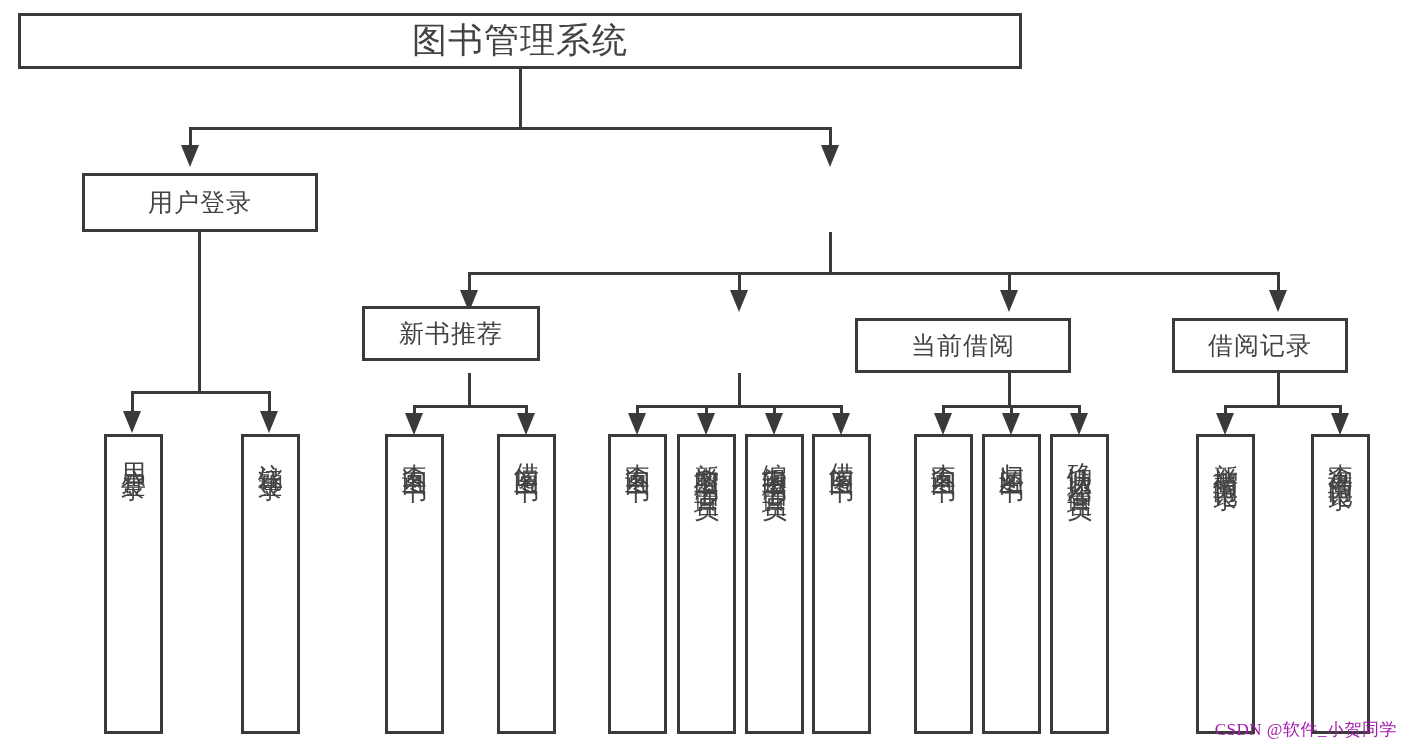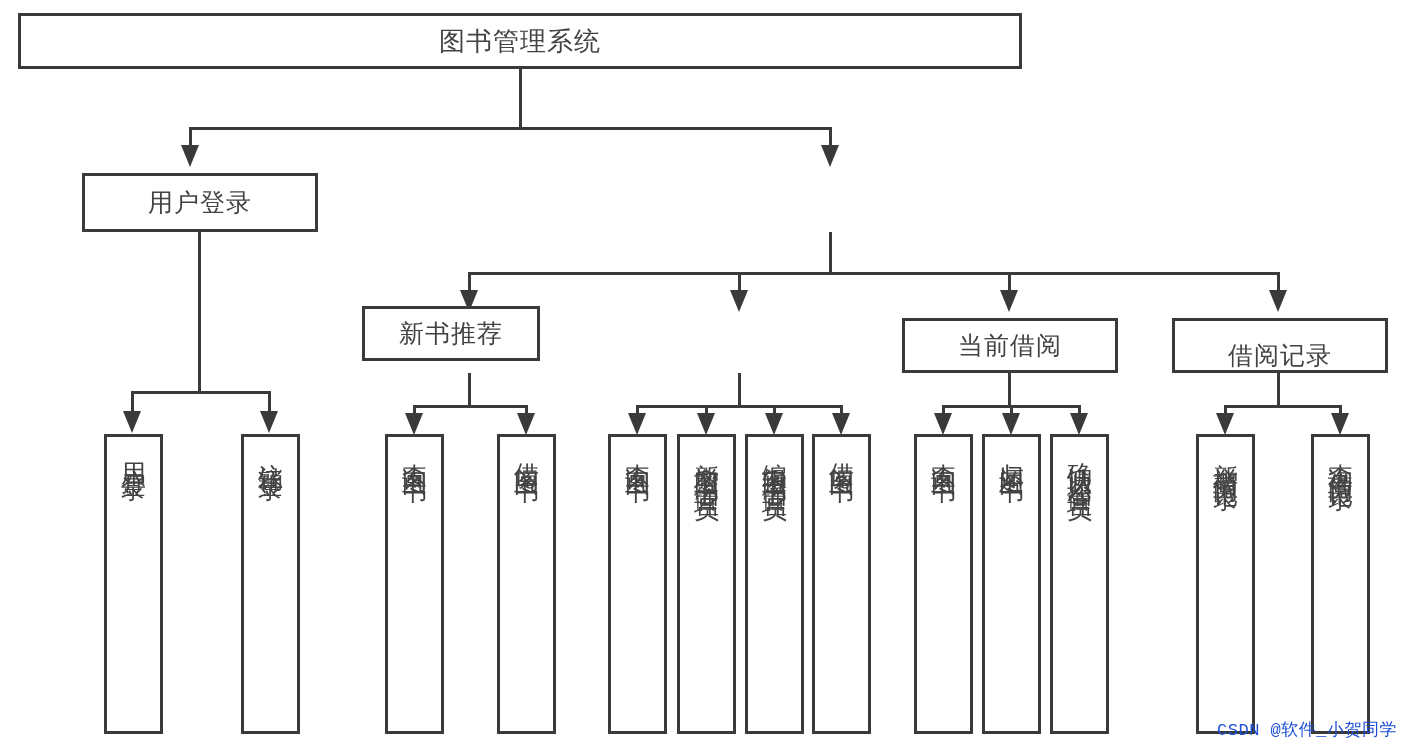--- a/index.html
+++ b/index.html
@@ -25,21 +25,21 @@
     z-index:5;
   }
   .node .lbl{
     display:block;
     line-height:1.18;
     white-space:nowrap;
     color:#434343;
   }
   
   .node.h .lbl{font-size:25px;letter-spacing:1px;}
-  .node.root .lbl{font-size:26px;letter-spacing:1px;}
+  .node.root .lbl{font-size:35px;letter-spacing:1px;}
   
   .node.v{
     align-items:flex-start;
     justify-content:center;
     padding-top:6px;
     border-width:3px;
   }
   .node.v .lbl{
     writing-mode:vertical-rl;
     text-orientation:upright;
@@ -59,25 +59,25 @@
     border-left:9px solid transparent;
     border-right:9px solid transparent;
     border-top:22px solid #3a3a3a;
     z-index:2;
   }
   
   #watermark{
     position:absolute;
     right:8px;bottom:6px;
     font-size:17px;
-    color:#1d4ed8;
+    color:#a21caf;
     letter-spacing:.5px;
     z-index:9;
     white-space:nowrap;
-    font-family:Liberation Mono, monospace;
+    font-family:Liberation Serif, serif;
   }
 </style>
 </head>
 <body>
 
 <div id="diagram">
 
   <div class="node h root" style="left:18px;top:13px;width:1004px;height:56px;">
     <span class="lbl">图书管理系统</span>
   </div>
@@ -116,24 +116,24 @@
   <div class="ln v" style="left:1008px;top:272px;width:3px;height:18px;"></div>
   <div class="ln v" style="left:1277px;top:272px;width:3px;height:18px;"></div>
   <div class="arw" style="left:460px;top:290px;"></div>
   <div class="arw" style="left:730px;top:290px;"></div>
   <div class="arw" style="left:1000px;top:290px;"></div>
   <div class="arw" style="left:1269px;top:290px;"></div>
 
   <div class="node h" style="left:362px;top:306px;width:178px;height:55px;">
     <span class="lbl">新书推荐</span>
   </div>
-  <div class="node h" style="left:902px;top:318px;width:216px;height:55px;">
+  <div class="node h" style="left:855px;top:318px;width:216px;height:55px;">
     <span class="lbl">当前借阅</span>
   </div>
-  <div class="node h" style="left:1172px;top:318px;width:216px;height:55px;align-items:flex-end;">
+  <div class="node h" style="left:1172px;top:318px;width:176px;height:55px;">
     <span class="lbl">借阅记录</span>
   </div>
 
   <div class="ln v" style="left:468px;top:373px;width:3px;height:32px;"></div>
   <div class="ln h" style="left:413px;top:405px;width:115px;height:3px;"></div>
   <div class="ln v" style="left:413px;top:405px;width:3px;height:8px;"></div>
   <div class="ln v" style="left:525px;top:405px;width:3px;height:8px;"></div>
   <div class="arw" style="left:405px;top:413px;"></div>
   <div class="arw" style="left:517px;top:413px;"></div>
 

